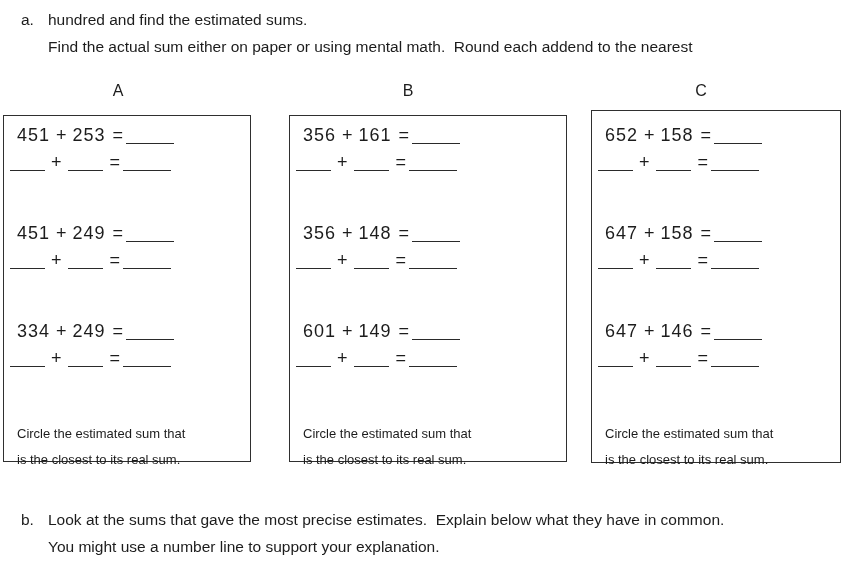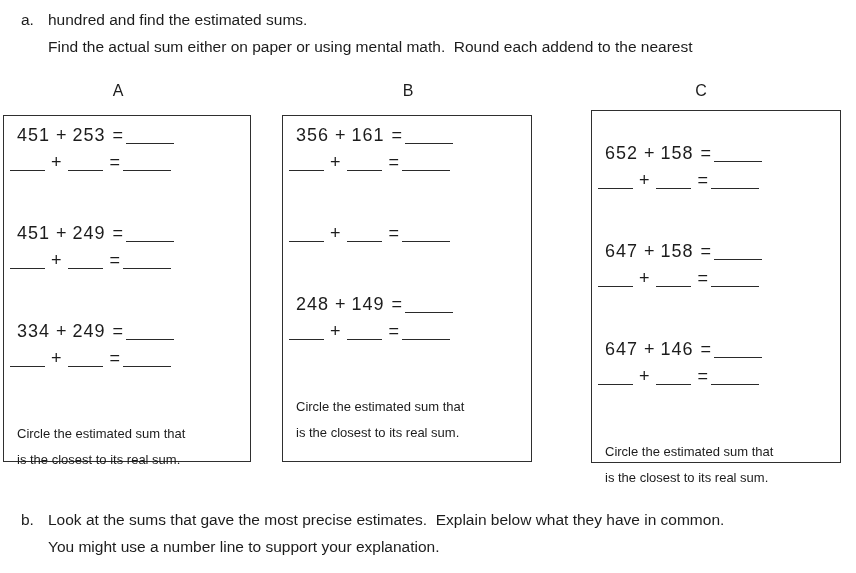--- a/index.html
+++ b/index.html
@@ -39,22 +39,22 @@
   #header-c { left: 681px; }
 
   
   .box {
     position: absolute;
     border: 1.5px solid #2f2f2f;
     background: #ffffff;
     padding: 9px 4px 0 13px;
   }
   #box-a { left: 3px;   top: 115px; width: 248px; height: 347px; }
-  #box-b { left: 282px; top: 115px; width: 250px; height: 347px; }
-  #box-c { left: 591px; top: 110px; width: 250px; height: 353px; padding-top: 32px; }
+  #box-b { left: 289px; top: 115px; width: 278px; height: 347px; }
+  #box-c { left: 591px; top: 110px; width: 250px; height: 353px; padding-top: 14px; }
 
   .problem { margin-bottom: 44px; }
   .problem:last-of-type { margin-bottom: 0; }
 
   .eq-line {
     height: 27px;
     font-size: 18px;
     white-space: nowrap;
   }
   .est-line { margin-left: -7px; }
@@ -112,24 +112,25 @@
       <div>is the closest to its real sum.</div>
     </div>
   </div>
 
   <div class="box" id="box-b">
     <div class="problem">
       <div class="eq-line"><span class="num">356</span><span class="op">+</span><span class="num">161</span><span class="op op-eq">=</span><span class="blank blank-answer"></span></div>
       <div class="eq-line est-line"><span class="blank blank-addend"></span><span class="op">+</span><span class="blank blank-addend"></span><span class="op op-eq">=</span><span class="blank blank-answer"></span></div>
     </div>
     <div class="problem">
+      <div class="eq-line"><span class="num">356</span><span class="op">+</span><span class="num">148</span><span class="op op-eq">=</span><span class="blank blank-answer"></span></div>
       <div class="eq-line est-line"><span class="blank blank-addend"></span><span class="op">+</span><span class="blank blank-addend"></span><span class="op op-eq">=</span><span class="blank blank-answer"></span></div>
     </div>
     <div class="problem">
-      <div class="eq-line"><span class="num">248</span><span class="op">+</span><span class="num">149</span><span class="op op-eq">=</span><span class="blank blank-answer"></span></div>
+      <div class="eq-line"><span class="num">601</span><span class="op">+</span><span class="num">149</span><span class="op op-eq">=</span><span class="blank blank-answer"></span></div>
       <div class="eq-line est-line"><span class="blank blank-addend"></span><span class="op">+</span><span class="blank blank-addend"></span><span class="op op-eq">=</span><span class="blank blank-answer"></span></div>
     </div>
     <div class="box-footer">
       <div>Circle the estimated sum that</div>
       <div>is the closest to its real sum.</div>
     </div>
   </div>
 
   <div class="box" id="box-c">
     <div class="problem">

